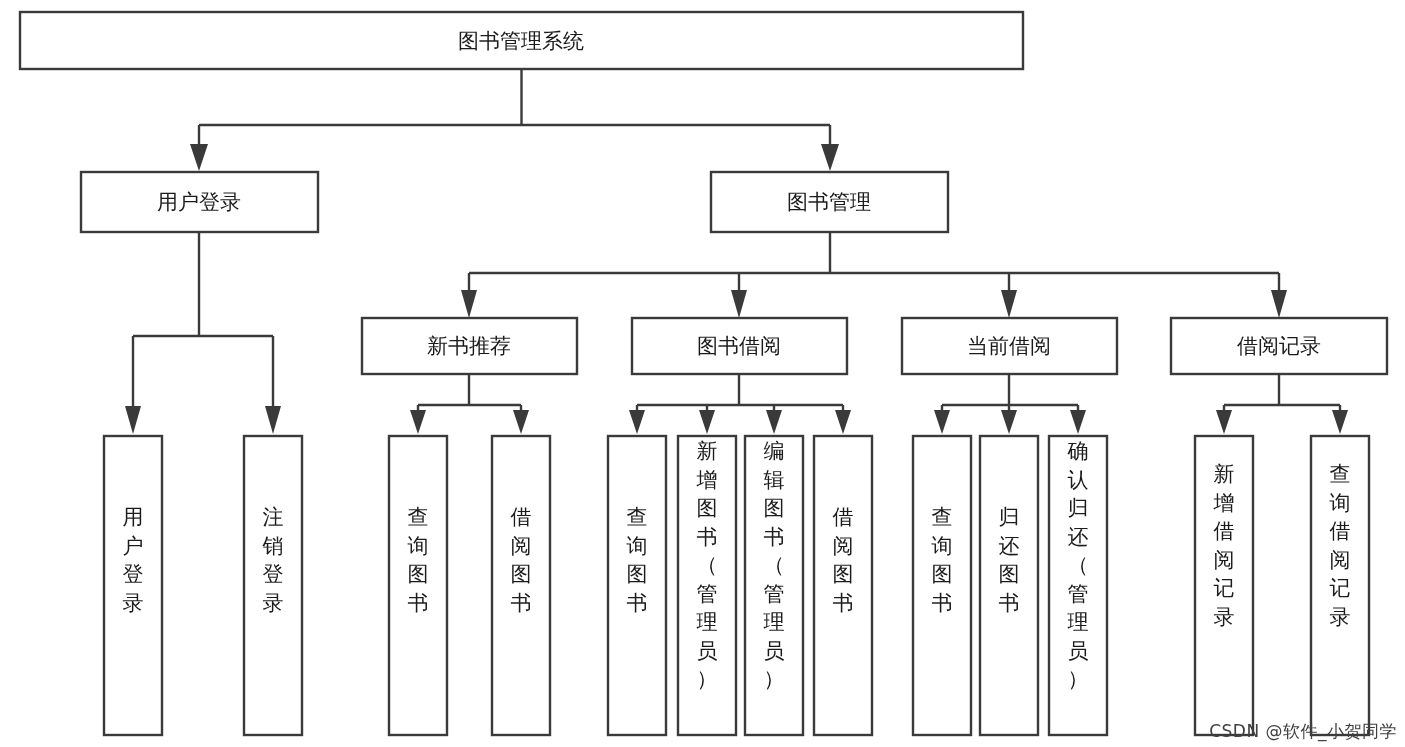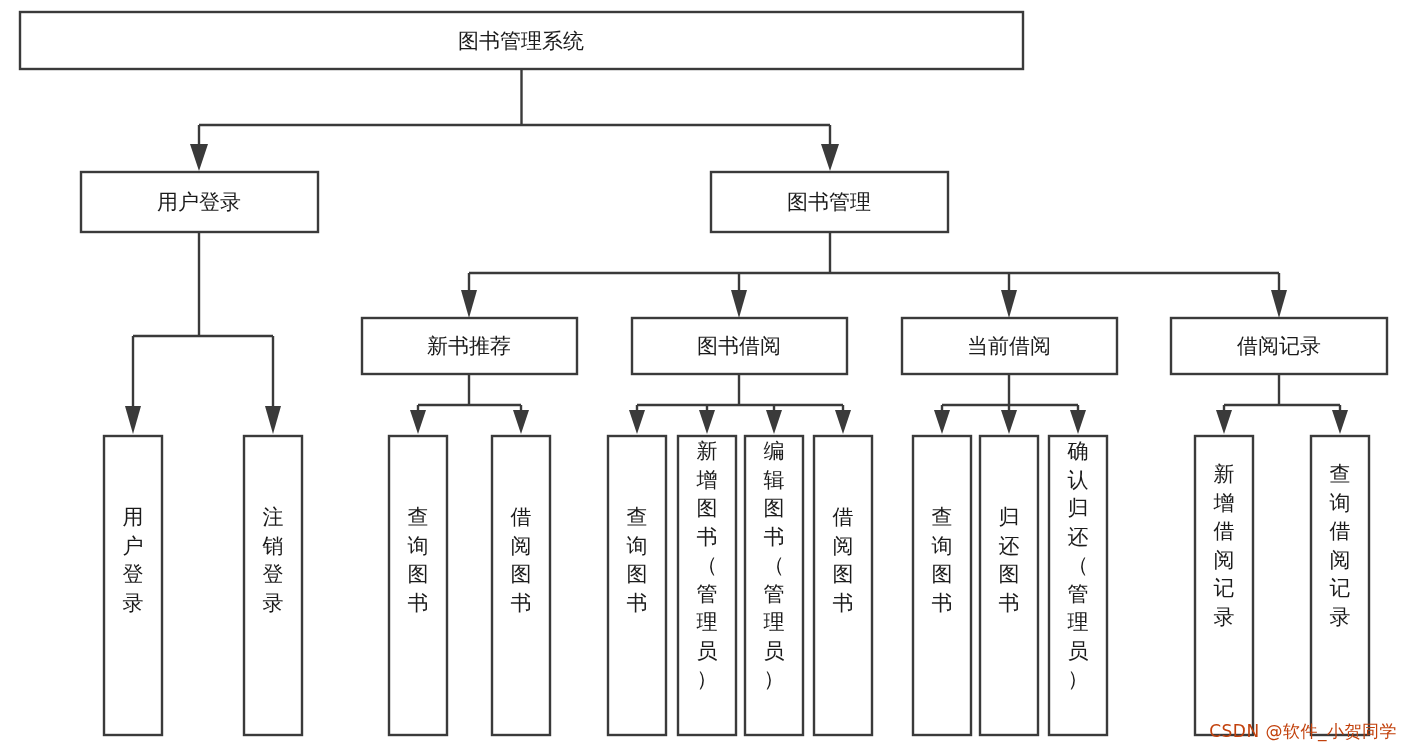--- a/index.html
+++ b/index.html
@@ -56,21 +56,21 @@
     font-size: 21px;
     fill: #1b1b1b;
     text-anchor: middle;
   }
   .watermark-text {
     position: absolute;
     right: 8px;
     bottom: 4px;
     font-family: "DejaVu Sans", "Liberation Sans", sans-serif;
     font-size: 17px;
-    color: #c2410c;
+    color: #404040;
     letter-spacing: 0.5px;
     white-space: nowrap;
     pointer-events: none;
   }
 </style>
 </head>
 <body>
 
 <div id="diagram-root">
 

